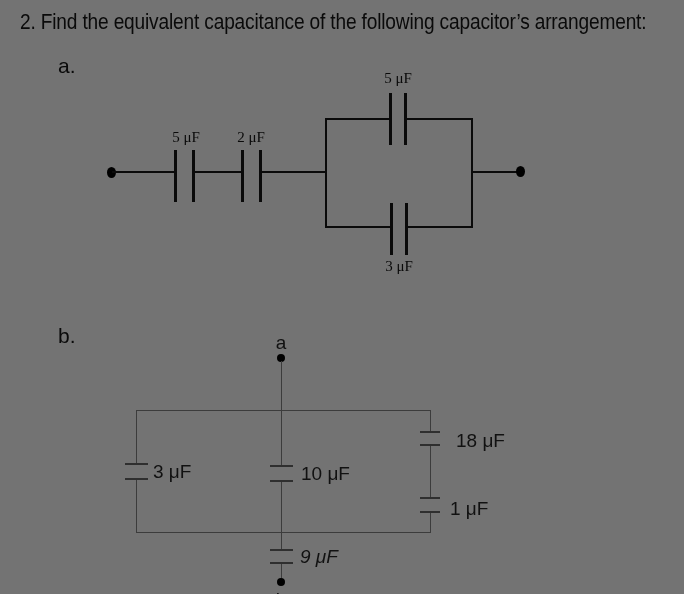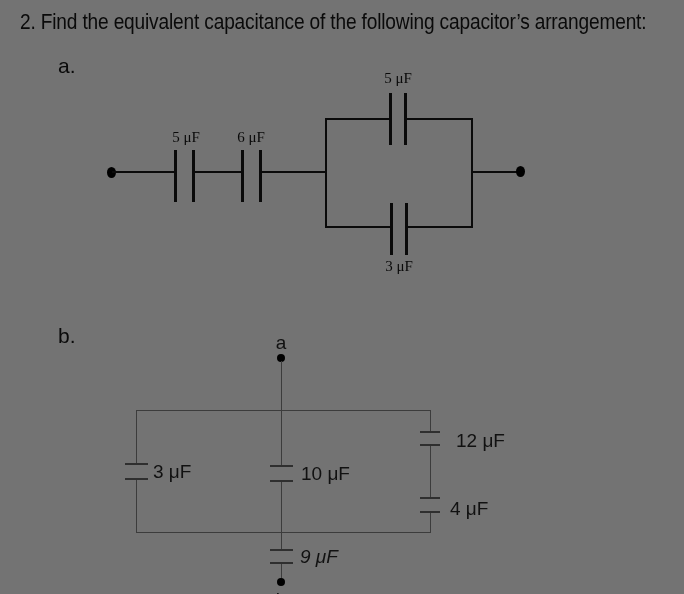--- a/index.html
+++ b/index.html
@@ -75,21 +75,21 @@
     <span class="la-h" style="left:112px; top:171px; width:63px;"></span>
 
     <span class="la-plate" style="left:174px; top:150px;"></span>
     <span class="la-plate" style="left:192px; top:150px;"></span>
     <span class="cap-label-a" style="left:186px; top:129px;">5 μF</span>
 
     <span class="la-h" style="left:195px; top:171px; width:46px;"></span>
 
     <span class="la-plate" style="left:241px; top:150px;"></span>
     <span class="la-plate" style="left:259px; top:150px;"></span>
-    <span class="cap-label-a" style="left:251px; top:129px;">6 μF</span>
+    <span class="cap-label-a" style="left:251px; top:129px;">2 μF</span>
 
     <span class="la-h" style="left:262px; top:171px; width:64px;"></span>
 
     <span class="la-v" style="left:325px; top:118px; height:110px;"></span>
     <span class="la-v" style="left:471px; top:118px; height:110px;"></span>
     <span class="la-h" style="left:325px; top:118px; width:66px;"></span>
     <span class="la-h" style="left:406px; top:118px; width:67px;"></span>
     <span class="la-h" style="left:325px; top:226px; width:67px;"></span>
     <span class="la-h" style="left:407px; top:226px; width:66px;"></span>
 
@@ -123,25 +123,25 @@
 
     <span class="lb-v" style="left:136px; top:410px; height:53px;"></span>
     <span class="lb-plate" style="left:125px; top:463px; width:23px;"></span>
     <span class="lb-plate" style="left:125px; top:478px; width:23px;"></span>
     <span class="cap-label-b" style="left:153px; top:461px;">3 μF</span>
     <span class="lb-v" style="left:136px; top:480px; height:52px;"></span>
 
     <span class="lb-v" style="left:430px; top:410px; height:21px;"></span>
     <span class="lb-plate" style="left:420px; top:431px; width:20px;"></span>
     <span class="lb-plate" style="left:420px; top:444px; width:20px;"></span>
-    <span class="cap-label-b" style="left:456px; top:430px;">12 μF</span>
+    <span class="cap-label-b" style="left:456px; top:430px;">18 μF</span>
     <span class="lb-v" style="left:430px; top:446px; height:51px;"></span>
     <span class="lb-plate" style="left:420px; top:497px; width:20px;"></span>
     <span class="lb-plate" style="left:420px; top:511px; width:20px;"></span>
-    <span class="cap-label-b" style="left:450px; top:498px;">4 μF</span>
+    <span class="cap-label-b" style="left:450px; top:498px;">1 μF</span>
     <span class="lb-v" style="left:430px; top:513px; height:19px;"></span>
 
     <span class="lb-plate" style="left:270px; top:549px; width:23px;"></span>
     <span class="lb-plate" style="left:270px; top:562px; width:23px;"></span>
     <span class="cap-label-b" style="left:300px; top:546px;font-style:italic;">9 μF</span>
     <span class="lb-v" style="left:281px; top:564px; height:14px;"></span>
     <span class="dot-b" style="left:277px; top:578px;"></span>
     <span class="node-label" style="left:281px; top:589px;">b</span>
   </div>
 

